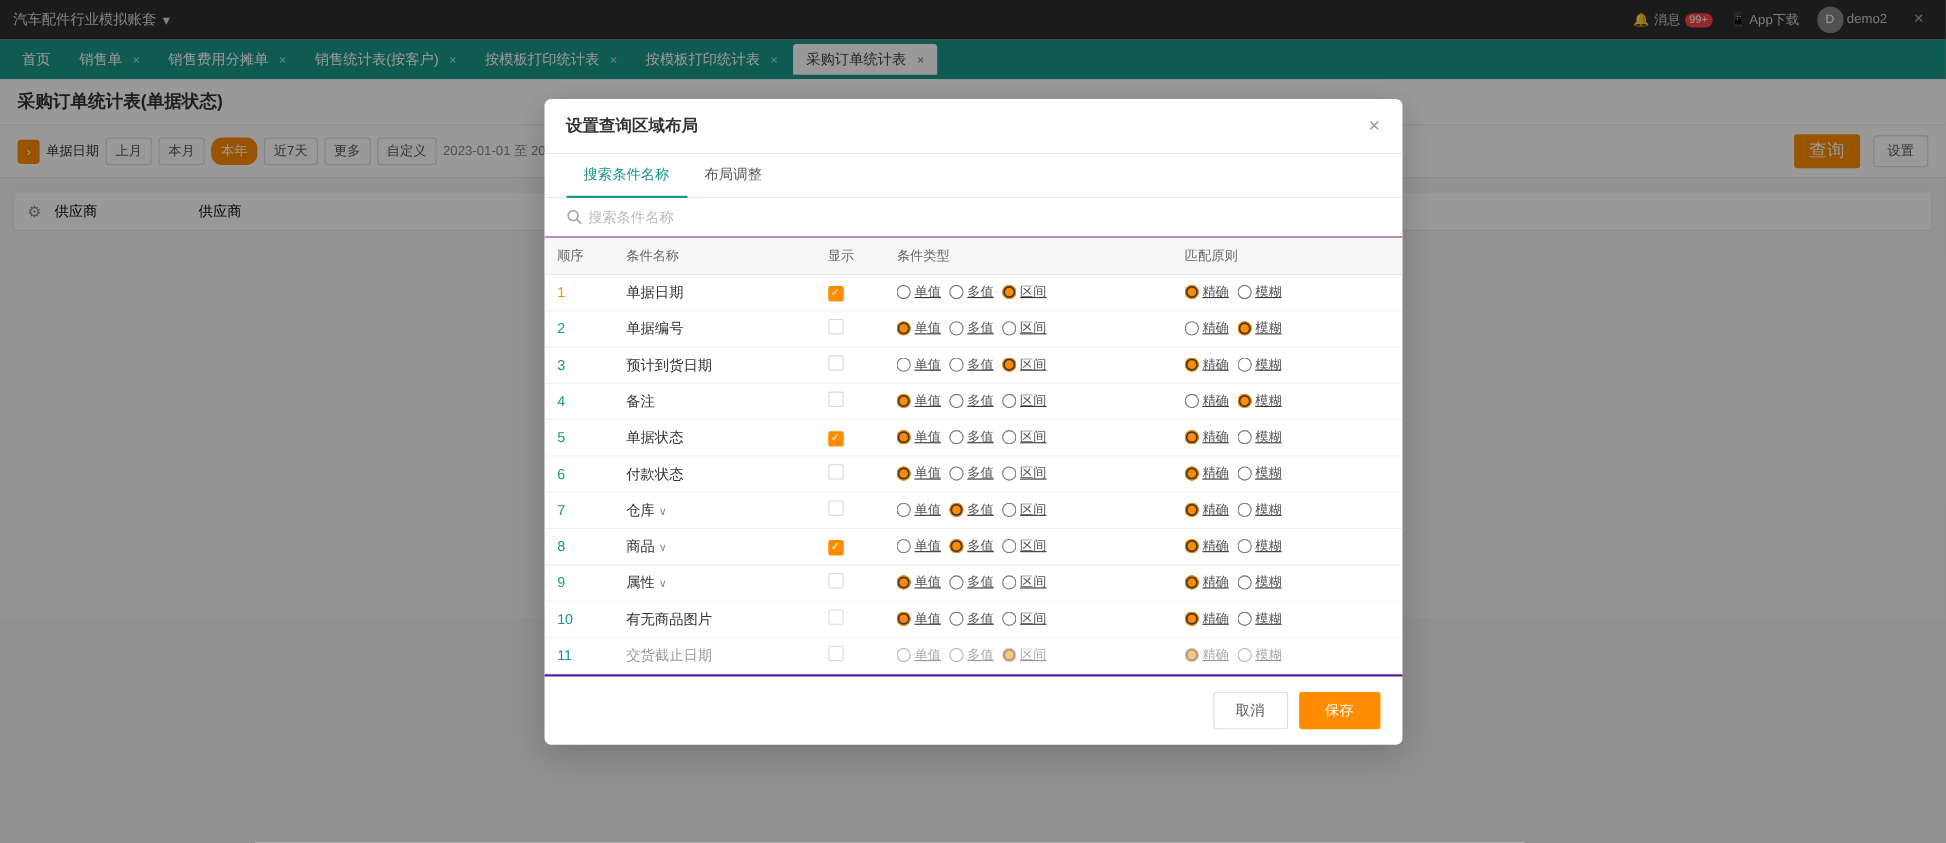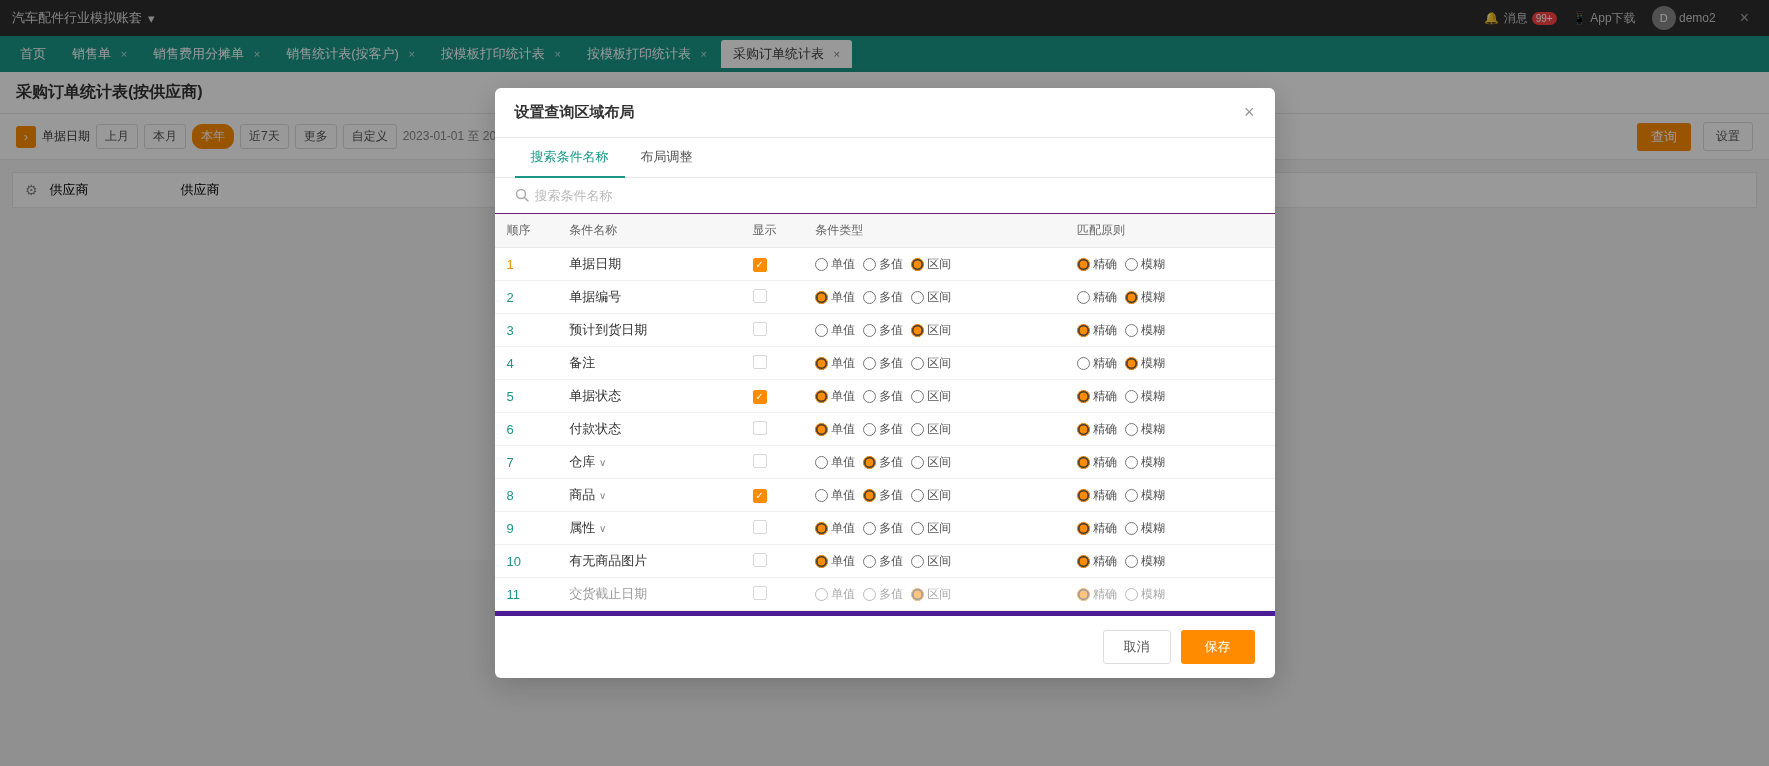--- a/index.html
+++ b/index.html
@@ -48,21 +48,21 @@
       background: #fff;
       border-bottom: 1px solid #e8e8e8;
       padding: 10px 16px;
       display: flex;
       align-items: center;
       justify-content: space-between;
     }
     .page-title { font-size: 16px; font-weight: bold; color: #333; }
     .header-actions { display: flex; gap: 8px; }
     .btn-outline { border: 1px solid #ddd; background: #fff; padding: 5px 12px; border-radius: 3px; cursor: pointer; font-size: 12px; color: #555; }
-    .btn-primary { background: #ff8c00; color: #fff; border: none; padding: 5px 14px; border-radius: 3px; cursor: pointer; font-size: 13px; }
+    .btn-primary { background: #ff8c00; color: #fff; border: none; padding: 5px 14px; border-radius: 3px; cursor: pointer; font-size: 16px; }
 
     
     .toolbar {
       background: #fff;
       border-bottom: 1px solid #e8e8e8;
       padding: 8px 16px;
       display: flex;
       align-items: center;
       gap: 12px;
     }
@@ -146,29 +146,29 @@
       font-weight: normal;
     }
     .settings-table td {
       padding: 7px 12px;
       border-bottom: 1px solid #f0f0f0;
       font-size: 13px;
       color: #333;
     }
 
     
-    .radio-group { display: flex; align-items: flex-start; gap: 8px; }
+    .radio-group { display: flex; align-items: flex-start; gap: 8px; text-decoration: underline; }
     .radio-label { display: flex; align-items: center; gap: 3px; font-size: 12px; color: #555; cursor: pointer; white-space: nowrap; }
     .radio-label input[type="radio"] { accent-color: #ff8c00; cursor: pointer; }
     .checkbox-custom { width: 14px; height: 14px; border: 1px solid #d9d9d9; border-radius: 2px; display: inline-flex; align-items: center; justify-content: center; cursor: pointer; }
     .checkbox-custom.checked { background: #ff8c00; border-color: #ff8c00; color: white; }
     .checkbox-custom.checked::after { content: '✓'; font-size: 10px; line-height: 1; }
 
     
-    .dialog-footer { padding: 14px 20px; border-top: 5px solid #4c1d95; display: flex; justify-content: flex-end; gap: 10px; }
+    .dialog-footer { padding: 14px 20px; border-top: 2px solid #4c1d95; display: flex; justify-content: flex-end; gap: 10px; }
     .btn-cancel { padding: 7px 20px; border: 1px solid #ddd; border-radius: 3px; background: #fff; cursor: pointer; font-size: 13px; color: #555; }
     .btn-save { padding: 7px 24px; border: none; border-radius: 3px; background: #ff8c00; color: #fff; cursor: pointer; font-size: 13px; }
 
     
     .settings-table::-webkit-scrollbar { width: 6px; }
     .settings-table::-webkit-scrollbar-thumb { background: #ccc; border-radius: 3px; }
 
     .top-close { background: none; border: none; font-size: 16px; color: #aaa; cursor: pointer; margin-left: auto; padding: 0 8px; }
 
     .col-name { min-width: 140px; }
@@ -205,21 +205,21 @@
   <div class="tab-item">首页</div>
   <div class="tab-item">销售单 <span class="tab-close">×</span></div>
   <div class="tab-item">销售费用分摊单 <span class="tab-close">×</span></div>
   <div class="tab-item">销售统计表(按客户) <span class="tab-close">×</span></div>
   <div class="tab-item">按模板打印统计表 <span class="tab-close">×</span></div>
   <div class="tab-item">按模板打印统计表 <span class="tab-close">×</span></div>
   <div class="tab-item active">采购订单统计表 <span class="tab-close">×</span></div>
 </div>
 
 <div class="page-header">
-  <div class="page-title">采购订单统计表(按供应商)</div>
+  <div class="page-title">采购订单统计表(单据状态)</div>
 </div>
 
 <div class="toolbar">
   <div class="toolbar-left">
     <button class="orange-arrow">›</button>
     <span class="date-label">单据日期</span>
     <button class="date-btn">上月</button>
     <button class="date-btn">本月</button>
     <button class="date-btn active">本年</button>
     <button class="date-btn">近7天</button>

